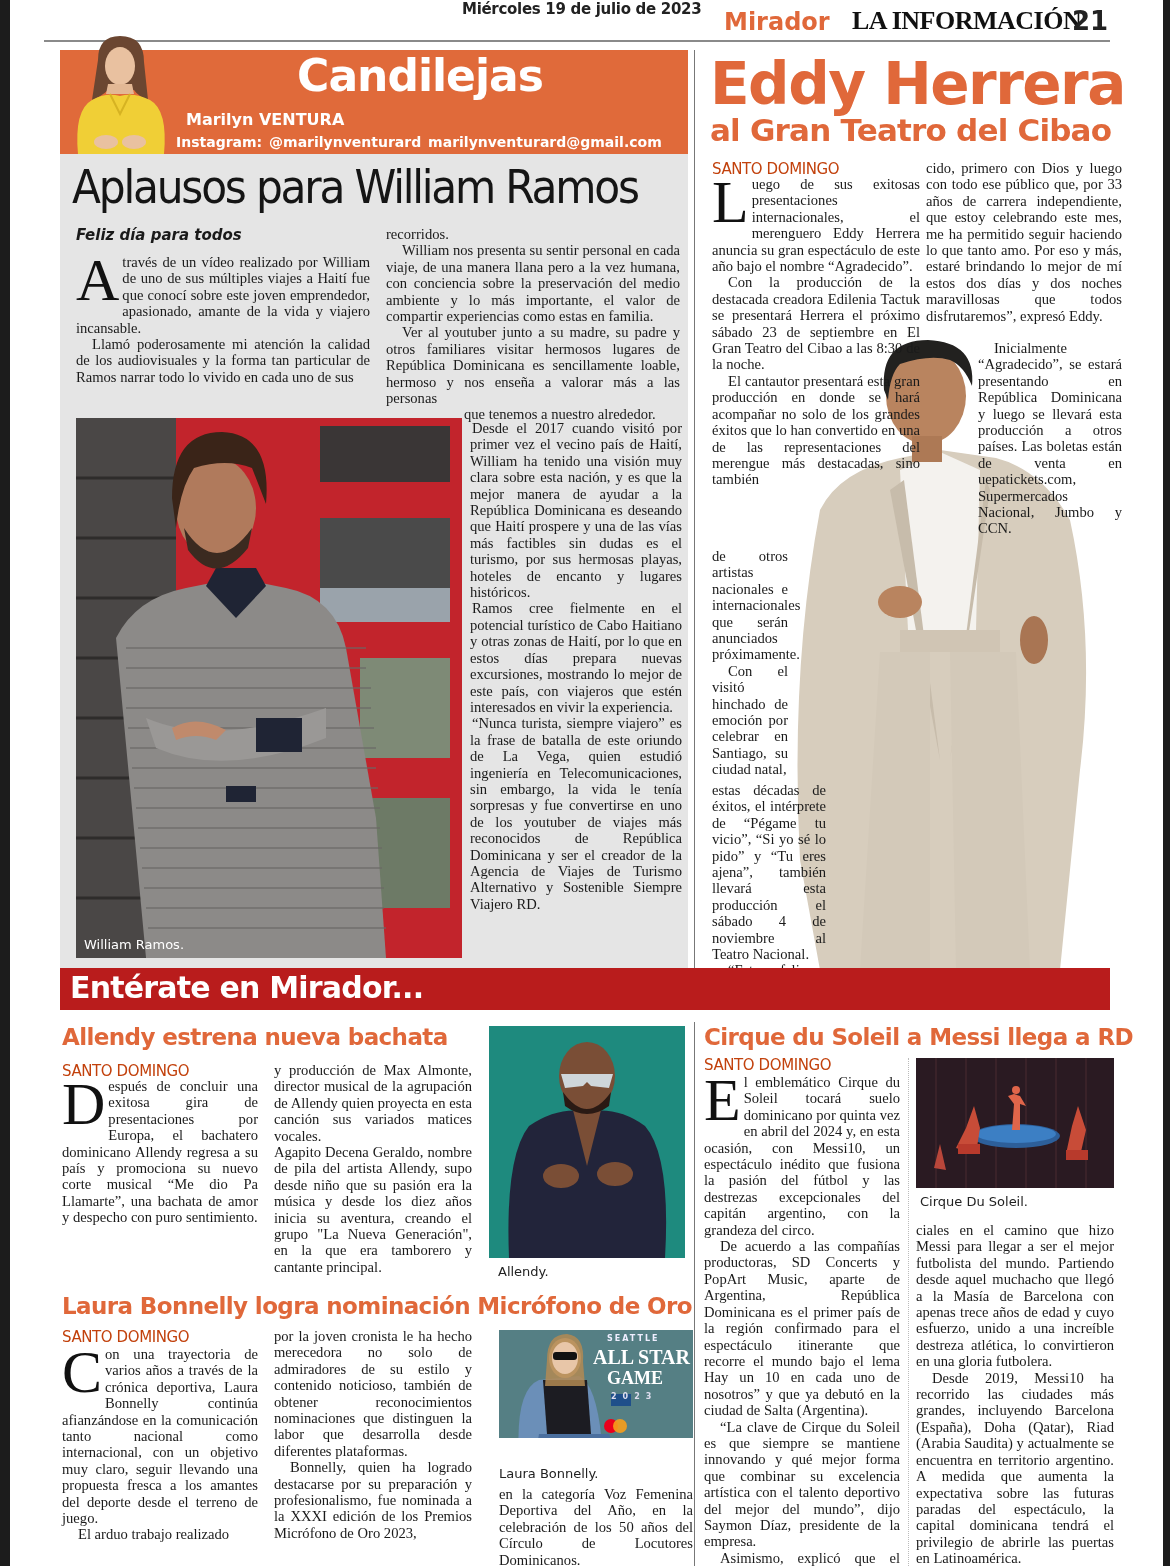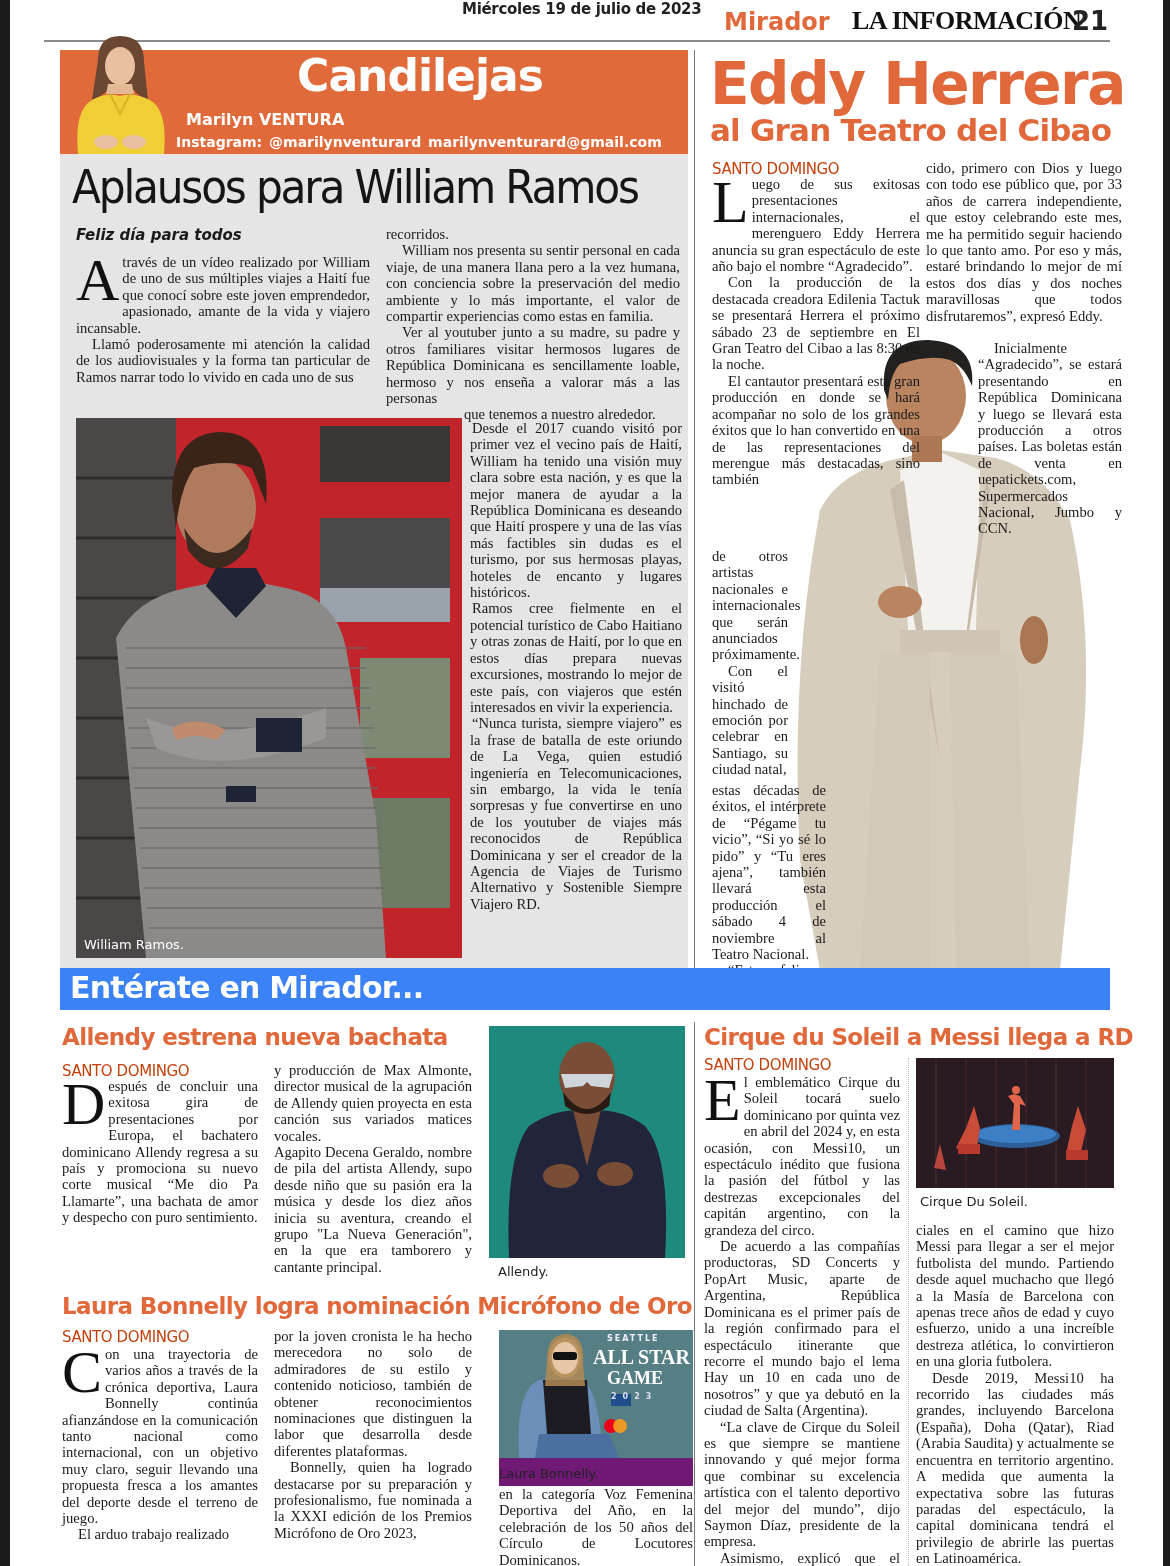--- a/index.html
+++ b/index.html
@@ -35,21 +35,21 @@
   .william-photo { left: 16px; top: 264px; width: 386px; height: 540px; background: #6a6a6a; overflow: hidden; }
   .caption-overlay { left: 8px; bottom: 6px; font: 13px "DejaVu Sans", sans-serif; color: #fff; }
 
   
   .eddy-title { left: 700px; top: 50px; font: bold 58px "DejaVu Sans", sans-serif; color: #e0683a; letter-spacing: -1.5px; }
   .eddy-sub { left: 700px; top: 112px; font: bold 31px "DejaVu Sans", sans-serif; color: #e0683a; letter-spacing: -0.8px; }
   .dateline { font: 15px "DejaVu Sans", sans-serif; color: #c2410c; letter-spacing: -0.4px; }
   .eddy-photo { left: 770px; top: 340px; width: 336px; height: 630px; }
 
   
-  .band { left: 50px; top: 968px; width: 1050px; height: 42px; background: #3b82f6; }
+  .band { left: 50px; top: 968px; width: 1050px; height: 42px; background: #b91c1c; }
   .band-title { left: 10px; top: 2px; font: bold 30px "DejaVu Sans", sans-serif; color: #fff; letter-spacing: -0.8px; }
 
   .sub-head { font: bold 23px "DejaVu Sans", sans-serif; color: #e0683a; letter-spacing: -0.6px; white-space: nowrap; }
   .caption { font: 13px "DejaVu Sans", sans-serif; color: #222; }
 </style>
 </head>
 <body>
 
 <div class="page">
 
@@ -215,21 +215,21 @@
   <div class="abs sub-head" style="left:52px; top:1293px;">Laura Bonnelly logra nominación Micrófono de Oro</div>
   <div class="abs dateline" style="left:52px; top:1328px;">SANTO DOMINGO</div>
   <div class="abs txt" style="left:52px; top:1346px; width:196px;">
     <p class="noind"><span class="dropcap">C</span><span>on una trayectoria de varios años a través de la crónica deportiva, Laura Bonnelly continúa afianzándose en la comunicación tanto nacional como internacional, con un objetivo muy claro, seguir llevando una propuesta fresca a los amantes del deporte desde el terreno de juego.</span></p>
     <p>El arduo trabajo realizado</p>
   </div>
   <div class="abs txt" style="left:264px; top:1328px; width:198px;">
     <p class="noind">por la joven cronista le ha hecho merecedora no solo de admiradores de su estilo y contenido noticioso, también de obtener reconocimientos nominaciones que distinguen la labor que desarrolla desde diferentes plataformas.</p>
     <p>Bonnelly, quien ha logrado destacarse por su preparación y profesionalismo, fue nominada a la XXXI edición de los Premios Micrófono de Oro 2023,</p>
   </div>
-  <div class="abs" style="left:489px; top:1330px; width:194px; height:156px; background:#701a75; overflow:hidden;">
+  <div class="abs" style="left:489px; top:1330px; width:194px; height:108px; background:#701a75; overflow:hidden;">
     <svg width="194" height="128" viewBox="0 0 194 128">
       <rect width="194" height="128" fill="#557f84"></rect>
       <path d="M20 128 Q16 60 40 50 L80 46 Q100 56 104 128 Z" fill="#6b8fb8"></path>
       <path d="M44 50 L88 50 L92 104 L48 104 Z" fill="#1c1c22"></path>
       <ellipse cx="66" cy="28" rx="16" ry="20" fill="#e8c6a8"></ellipse>
       <path d="M48 30 Q48 4 68 4 Q86 6 84 32 L86 56 L46 56 Z" fill="#b38a52" opacity="0.85"></path>
       <ellipse cx="66" cy="28" rx="13" ry="16" fill="#e8c6a8"></ellipse>
       <rect x="54" y="22" width="24" height="8" rx="3" fill="#111"></rect>
       <path d="M40 104 L110 104 L120 128 L36 128 Z" fill="#4b6f9e"></path>
       <circle cx="112" cy="96" r="7" fill="#eb001b"></circle>

